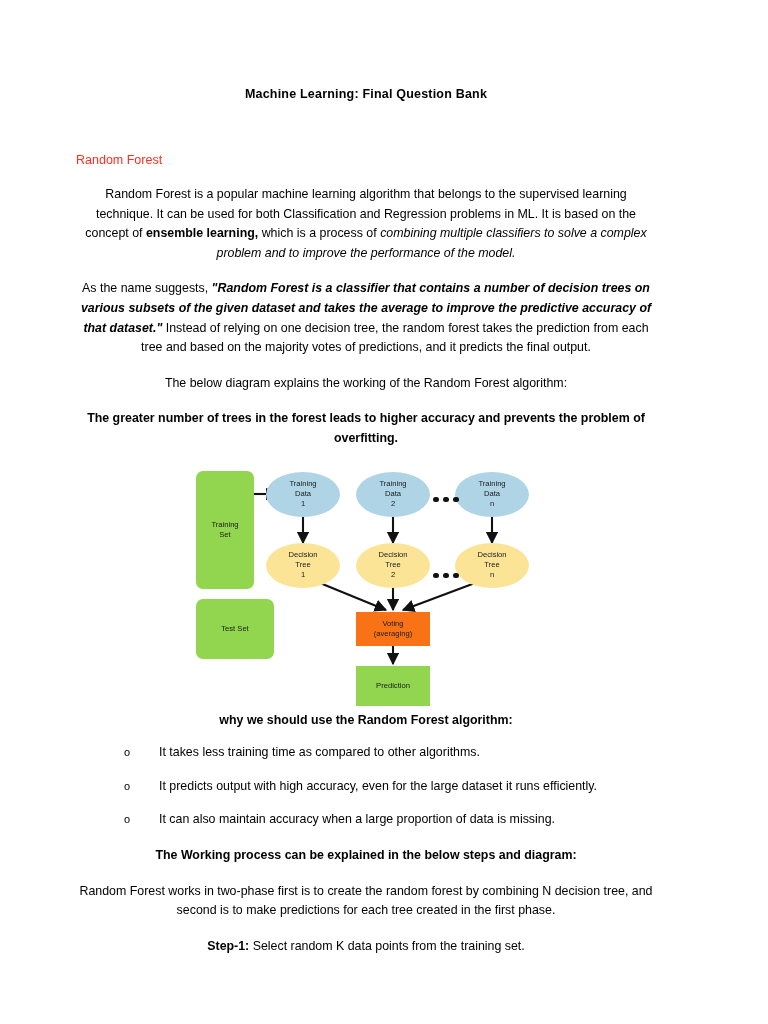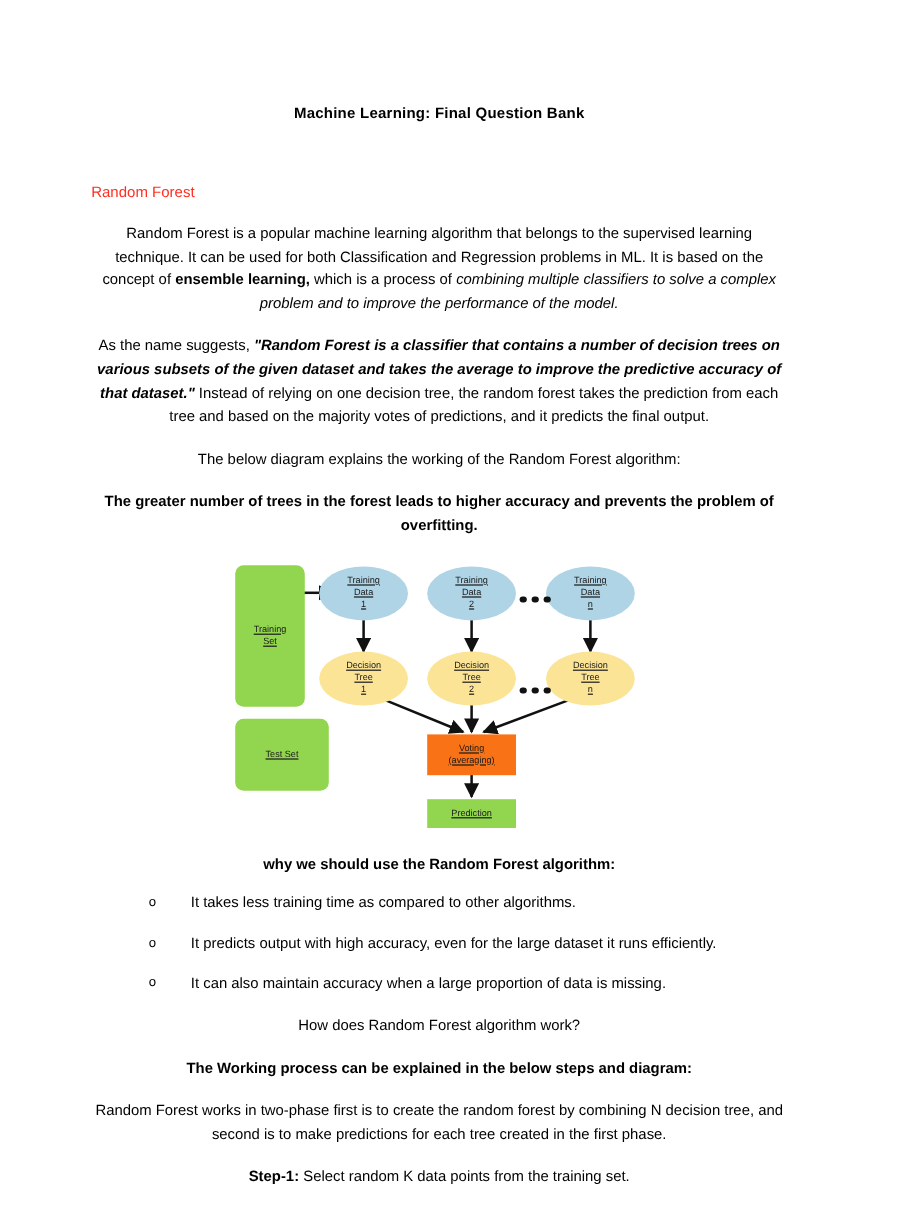--- a/index.html
+++ b/index.html
@@ -95,21 +95,20 @@
   }
   .node {
     position: absolute;
     display: flex;
     align-items: center;
     justify-content: center;
     text-align: center;
     font-size: 7.6px;
     line-height: 1.32;
     color: #1a1a1a;
-    text-decoration: underline;
   }
   .rect-box {
     border-radius: 7px;
   }
   .oval {
     border-radius: 50%;
   }
   .dots {
     position: absolute;
     display: flex;
@@ -244,21 +243,21 @@
           <span></span>
         </div>
 
         <div class="node rect-box" style="left:166px; top:149px; width:74px; height:34px; background:#f97316; border-radius:0;">
           <div>
             <div>Voting</div>
             <div>(averaging)</div>
           </div>
         </div>
 
-        <div class="node rect-box" style="left:166px; top:203px; width:74px; height:24px; background:#92D64F; border-radius:0;">
+        <div class="node rect-box" style="left:166px; top:203px; width:74px; height:40px; background:#92D64F; border-radius:0;">
           <span>Prediction</span>
         </div>
 
       </div>
     </div>
 
     <p class="body"><b>why we should use the Random Forest algorithm:</b></p>
 
     <ul class="bullets">
       <li>
@@ -268,21 +267,20 @@
       <li>
         <span class="bullet-marker">o</span>
         <span>It predicts output with high accuracy, even for the large dataset it runs efficiently.</span>
       </li>
       <li>
         <span class="bullet-marker">o</span>
         <span>It can also maintain accuracy when a large proportion of data is missing.</span>
       </li>
     </ul>
 
-    <p class="body tight">How does Random Forest algorithm work?</p>
 
     <p class="body"><b>The Working process can be explained in the below steps and diagram:</b></p>
 
     <p class="body">Random Forest works in two-phase first is to create the random forest by combining N decision tree, and second is to make predictions for each tree created in the first phase.</p>
 
     <p class="body"><b>Step-1:</b><span> Select random K data points from the training set.</span></p>
 
   </div>
 </div>
 

